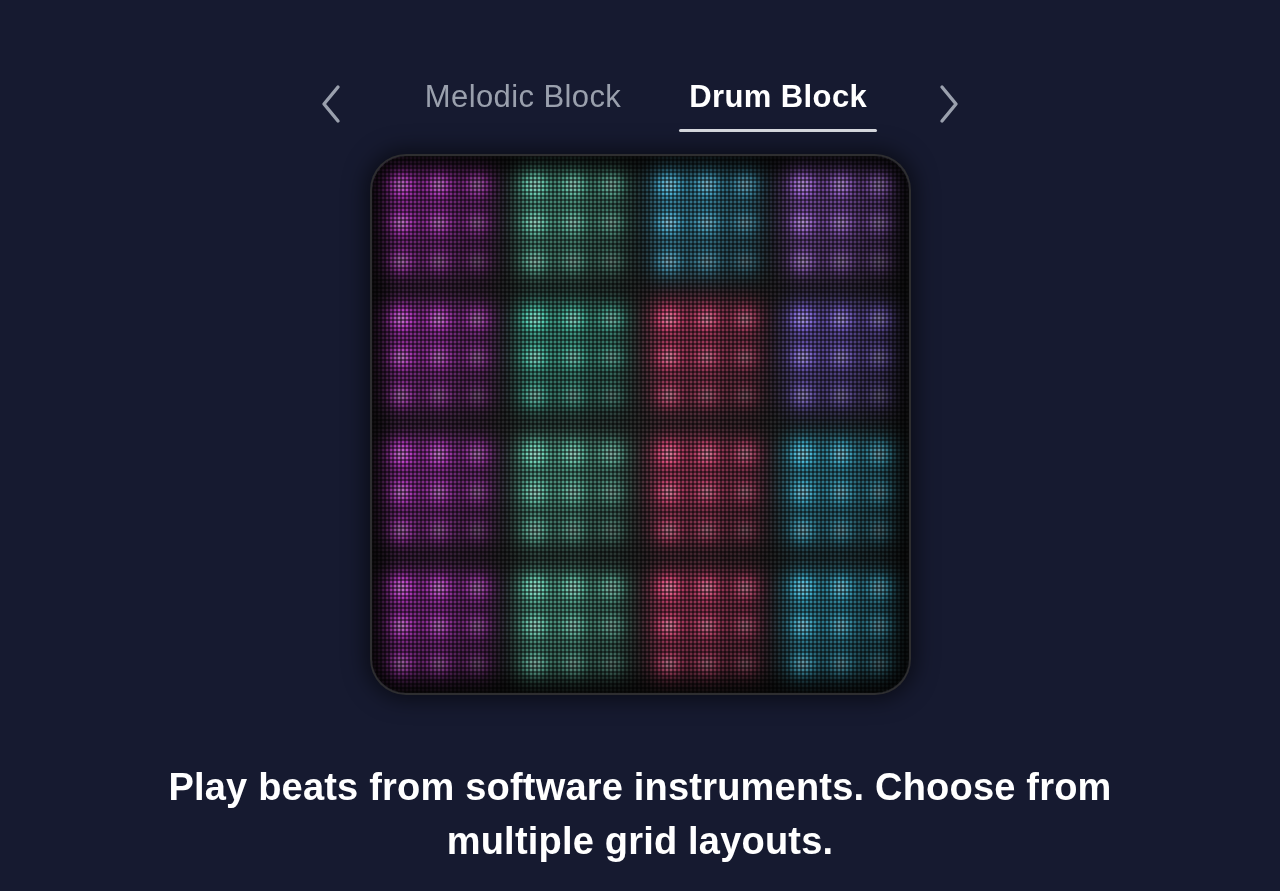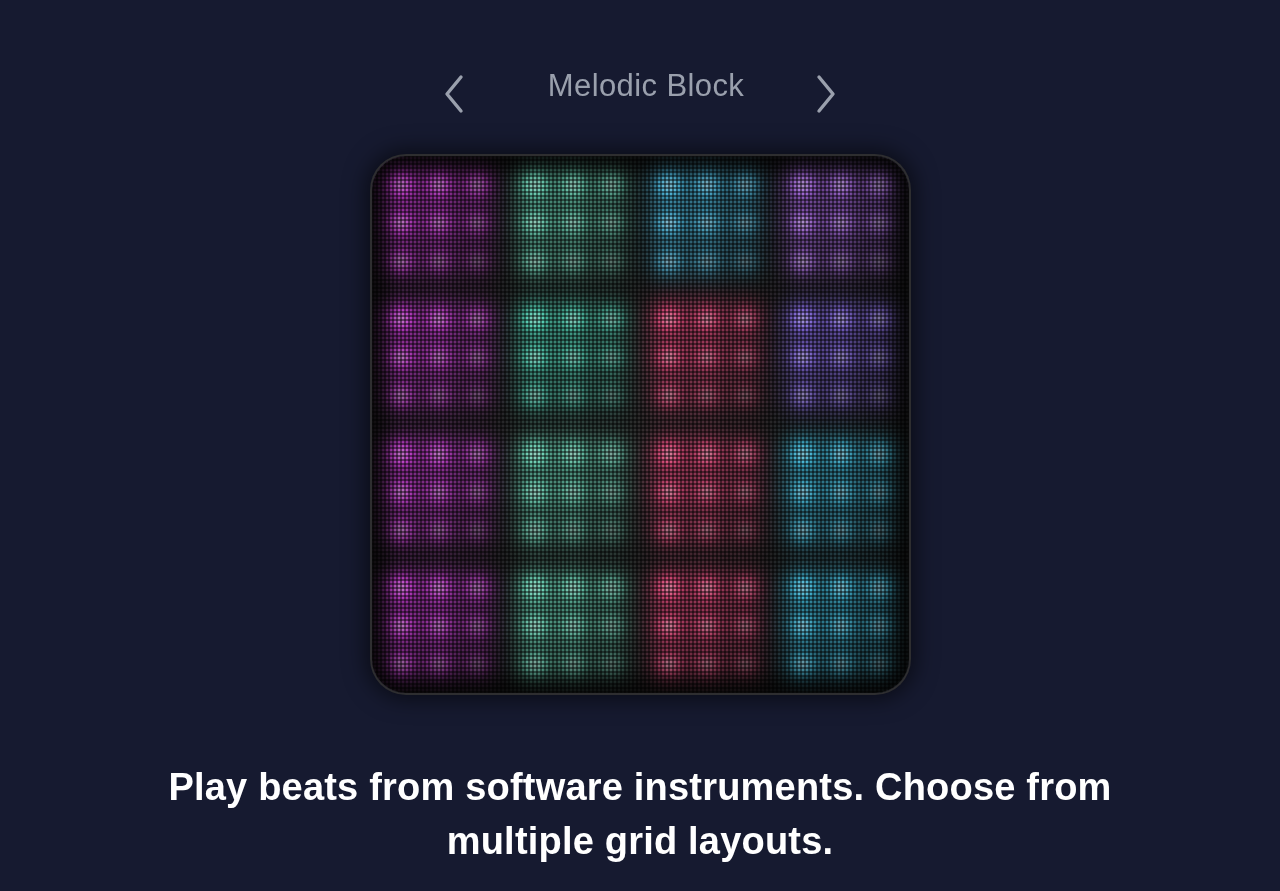--- a/index.html
+++ b/index.html
@@ -14,26 +14,26 @@
   body {
     background: #161a30;
     font-family: "Liberation Sans", sans-serif;
     color: #ffffff;
     position: relative;
   }
 
   
   .tabbar {
     position: absolute;
-    top: 12px;
+    top: 4px;
     left: 0;
     width: 1280px;
     height: 128px;
     display: flex;
-    align-items: center;
+    align-items: flex-end;
     justify-content: center;
     padding-top: 36px;
   }
 
   .arrow-btn {
     width: 56px;
     height: 56px;
     display: flex;
     align-items: center;
     justify-content: center;
@@ -213,20 +213,24 @@
         <path d="M20 4 L6 21 L20 38" stroke="#9aa0ad" stroke-width="3.4" stroke-linecap="round" stroke-linejoin="round"></path>
       </svg>
     </span>
   </div>
 
   <div class="tabs">
     <div class="tab">
       <span>Melodic Block</span>
       
     </div>
+    <div class="tab active">
+      <span>Drum Block</span>
+      <span class="tab-underline"></span>
+    </div>
   </div>
 
   <div class="arrow-btn arrow-next">
     <span>
       <svg width="26" height="42" viewBox="0 0 26 42" fill="none">
         <path d="M6 4 L20 21 L6 38" stroke="#9aa0ad" stroke-width="3.4" stroke-linecap="round" stroke-linejoin="round"></path>
       </svg>
     </span>
   </div>
 

